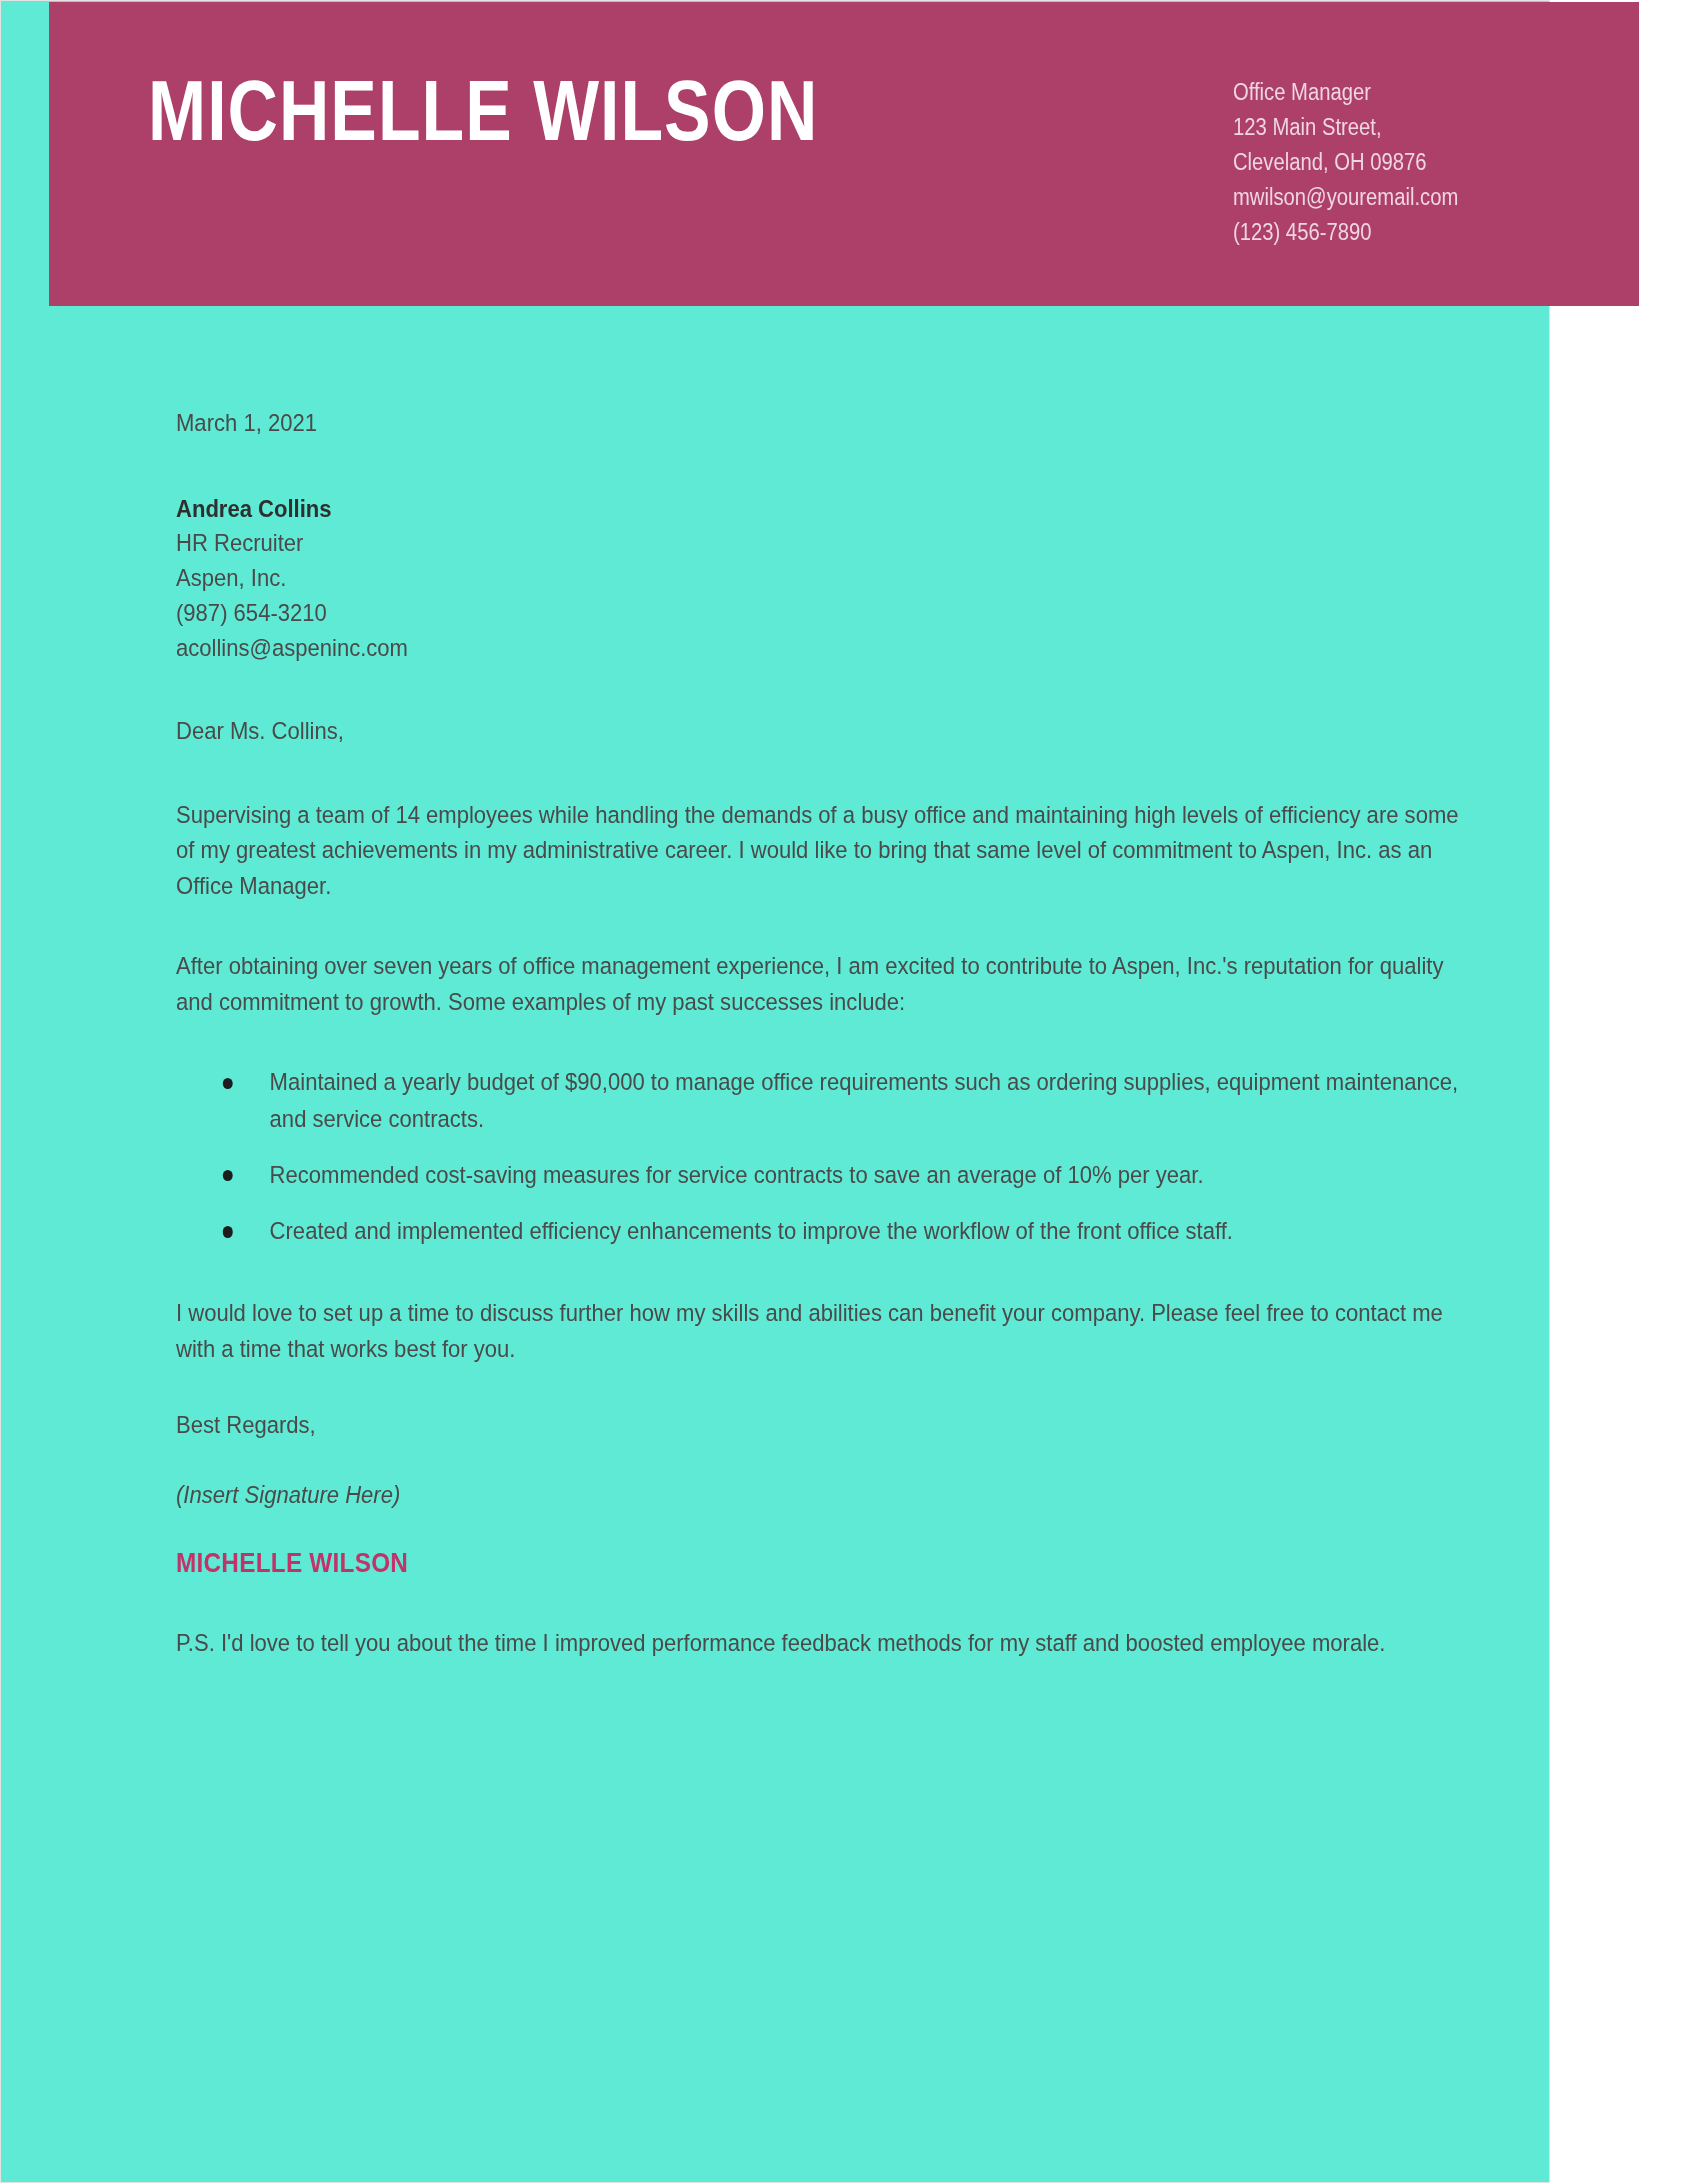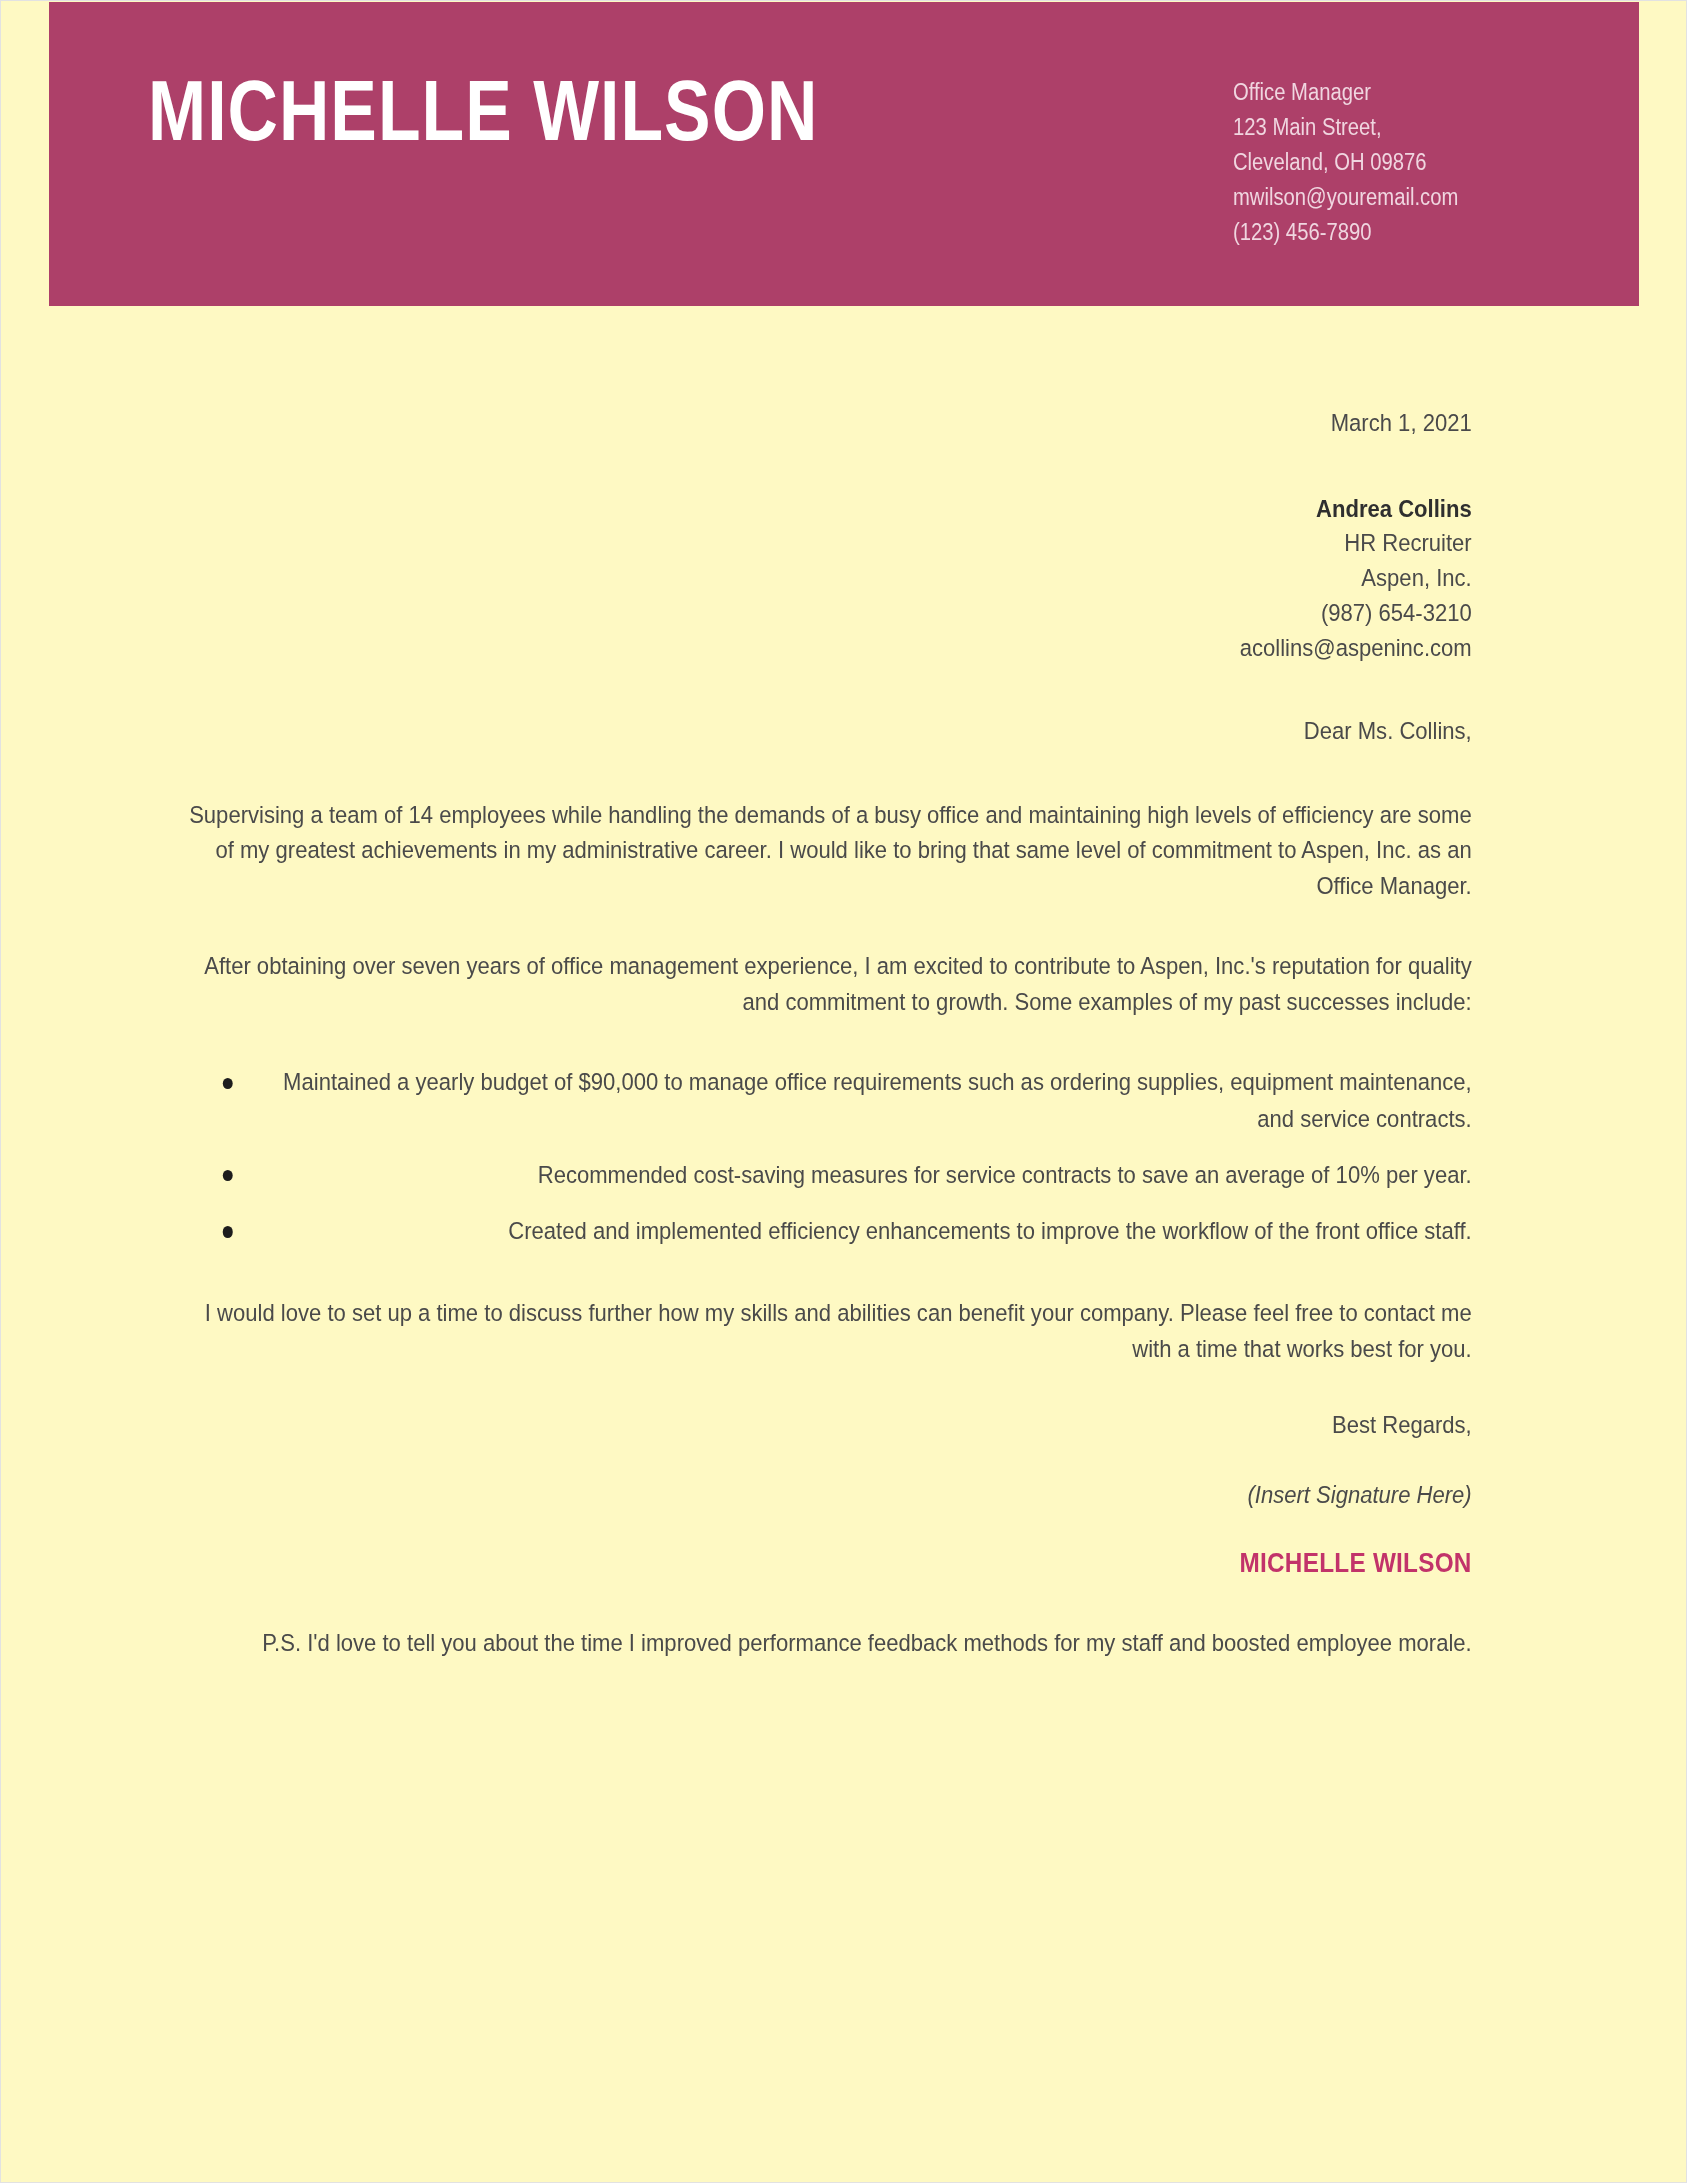--- a/index.html
+++ b/index.html
@@ -15,23 +15,23 @@
     font-family: "Liberation Sans", "DejaVu Sans", sans-serif;
     color: #3f3f3f;
     position: relative;
     overflow: hidden;
   }
 
   
   .page {
     position: absolute;
     left: 0; top: 0;
-    width: 1687px;
+    width: 1550px;
     height: 2183px;
-    background: #fef9c3;
+    background: #5eead4;
     border: 1.3px solid #e2e2e2;
   }
 
   
   .header-band {
     position: absolute;
     left: 48px;
     top: 1.3px;
     width: 1590px;
     height: 304px;
@@ -70,21 +70,20 @@
 
   
   .letter {
     position: absolute;
     left: 175px;
     top: 410px;
     width: 1297px;
     font-size: 24.5px;
     line-height: 1.0;
     color: #4a4a4a;
-    text-align: right;
   }
 
   .txt {
     transform: scaleX(0.90);
     transform-origin: left top;
     width: 111%;
   }
 
   .date {
     margin-bottom: 56px;

